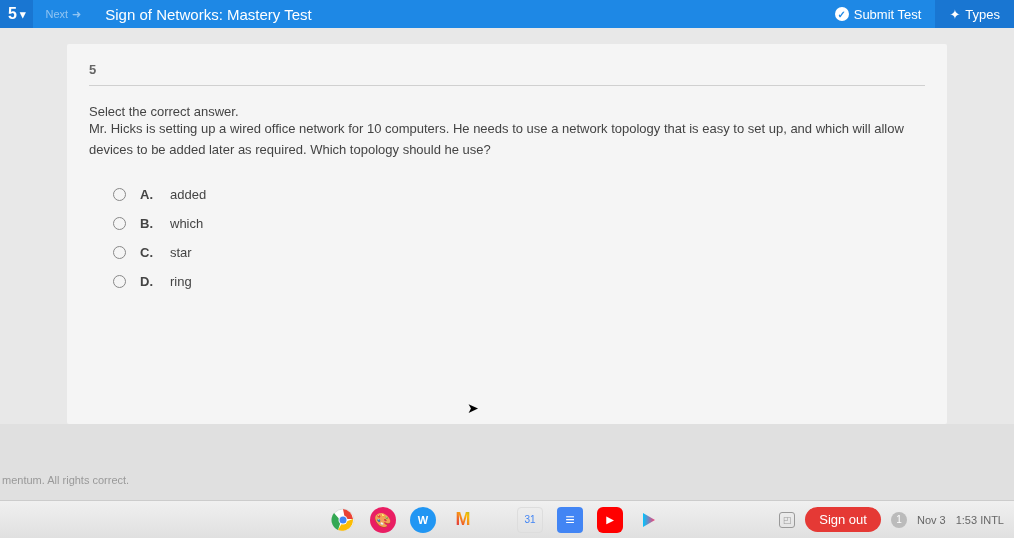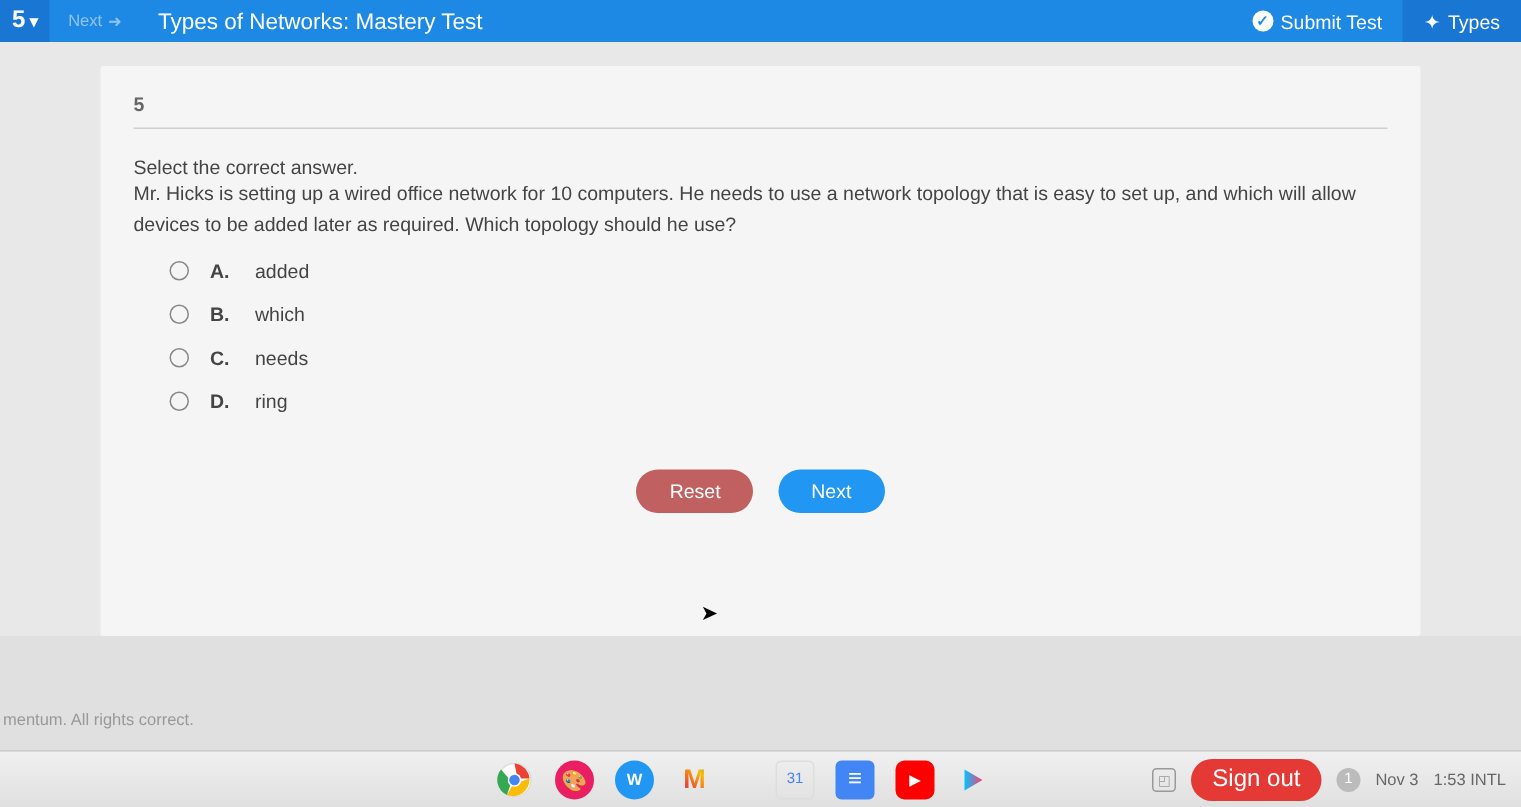--- a/index.html
+++ b/index.html
@@ -12,58 +12,58 @@
     .page-title { padding-left: 12px; font-size: 15px; }
     .top-spacer { flex: 1; }
     .submit-btn { display: flex; align-items: center; gap: 5px; padding: 0 14px; height: 100%; cursor: pointer; }
     .submit-btn .check-icon { width: 14px; height: 14px; background: white; border-radius: 50%; color: #1e88e5; display: flex; align-items: center; justify-content: center; font-size: 10px; font-weight: bold; }
     .tools-btn { display: flex; align-items: center; gap: 5px; padding: 0 14px; height: 100%; background: #1976d2; cursor: pointer; }
     
     .content-area { background: #e8e8e8; padding: 16px 0 0 0; }
     .question-card { background: #f5f5f5; width: 880px; margin: 0 auto; padding: 18px 22px; border-radius: 2px; min-height: 380px; }
     .q-number { color: #666; font-size: 13px; font-weight: bold; padding-bottom: 8px; border-bottom: 1px solid #d0d0d0; margin-bottom: 18px; }
     .instruction { color: #444; font-size: 13px; }
-    .question-text { color: #444; font-size: 13px; line-height: 1.6; margin-bottom: 12px; }
+    .question-text { color: #444; font-size: 13px; line-height: 1.6; margin-bottom: 26px; }
     
     .options { padding-left: 24px; }
     .option { display: flex; align-items: center; margin-bottom: 14px; font-size: 13px; color: #444; }
     .radio { width: 13px; height: 13px; border: 1.5px solid #888; border-radius: 50%; margin-right: 14px; cursor: pointer; }
     .opt-letter { font-weight: bold; margin-right: 16px; min-width: 14px; }
     
     .action-row { text-align: center; margin-top: 38px; }
     .btn { display: inline-block; padding: 7px 22px; border-radius: 18px; color: white; font-size: 13px; cursor: pointer; margin: 0 6px; border: none; }
     .btn-reset { background: #c06060; }
     .btn-next { background: #2196f3; }
     
     .footer-text { position: absolute; bottom: 46px; left: 0; color: #999; font-size: 11px; padding: 6px 2px; }
     
     .taskbar { position: absolute; bottom: 0; left: 0; right: 0; height: 38px; background: linear-gradient(#f0f0f0, #e0e0e0); display: flex; align-items: center; padding: 0 10px; border-top: 1px solid #ccc; }
     .task-icons { display: flex; gap: 14px; margin-left: 320px; align-items: center;}
     .task-icon { width: 26px; height: 26px; border-radius: 50%; display: flex; align-items: center; justify-content: center; cursor: pointer; }
     .task-spacer { flex: 1; }
     .tray { display: flex; align-items: center; gap: 10px; font-size: 11px; color: #666; }
-    .signout { background: #e53935; color: white; padding: 5px 14px; border-radius: 14px; font-size: 16px; cursor: pointer; }
+    .signout { background: #e53935; color: white; padding: 5px 14px; border-radius: 14px; font-size: 13px; cursor: pointer; }
     .tray-icon { width: 16px; height: 16px; border: 1px solid #999; border-radius: 3px; display:flex; align-items:center; justify-content:center; font-size:9px; color:#999;}
     .notif-badge { width:16px; height:16px; background:#bbb; color:white; border-radius:50%; display:flex; align-items:center; justify-content:center; font-size:10px;}
     
     .cursor-pointer { position: absolute; left: 467px; top: 400px; font-size: 14px; color: #000; pointer-events: none; }
   </style>
 </head>
 <body>
 
 <div class="top-bar">
   <div class="question-nav">
     <span>5</span>
     <span class="chevron">▾</span>
   </div>
   <div class="nav-small">
     <span>Next</span>
     <span>➜</span>
   </div>
-  <div class="page-title">Types of Networks: Mastery Test</div>
+  <div class="page-title">Sign of Networks: Mastery Test</div>
   <div class="top-spacer"></div>
   <div class="submit-btn">
     <span class="check-icon">✓</span>
     <span>Submit Test</span>
   </div>
   <div class="tools-btn">
     <span>✦</span>
     <span>Types</span>
   </div>
 </div>
@@ -81,33 +81,29 @@
         <span>added</span>
       </div>
       <div class="option">
         <span class="radio"></span>
         <span class="opt-letter">B.</span>
         <span>which</span>
       </div>
       <div class="option">
         <span class="radio"></span>
         <span class="opt-letter">C.</span>
-        <span>needs</span>
+        <span>star</span>
       </div>
       <div class="option">
         <span class="radio"></span>
         <span class="opt-letter">D.</span>
         <span>ring</span>
       </div>
     </div>
 
-    <div class="action-row">
-      <button class="btn btn-reset">Reset</button>
-      <button class="btn btn-next">Next</button>
-    </div>
   </div>
 </div>
 
 <div class="cursor-pointer">➤</div>
 
 <div class="footer-text">mentum. All rights correct.</div>
 
 <div class="taskbar">
   <div class="task-icons">
     <div class="task-icon">

